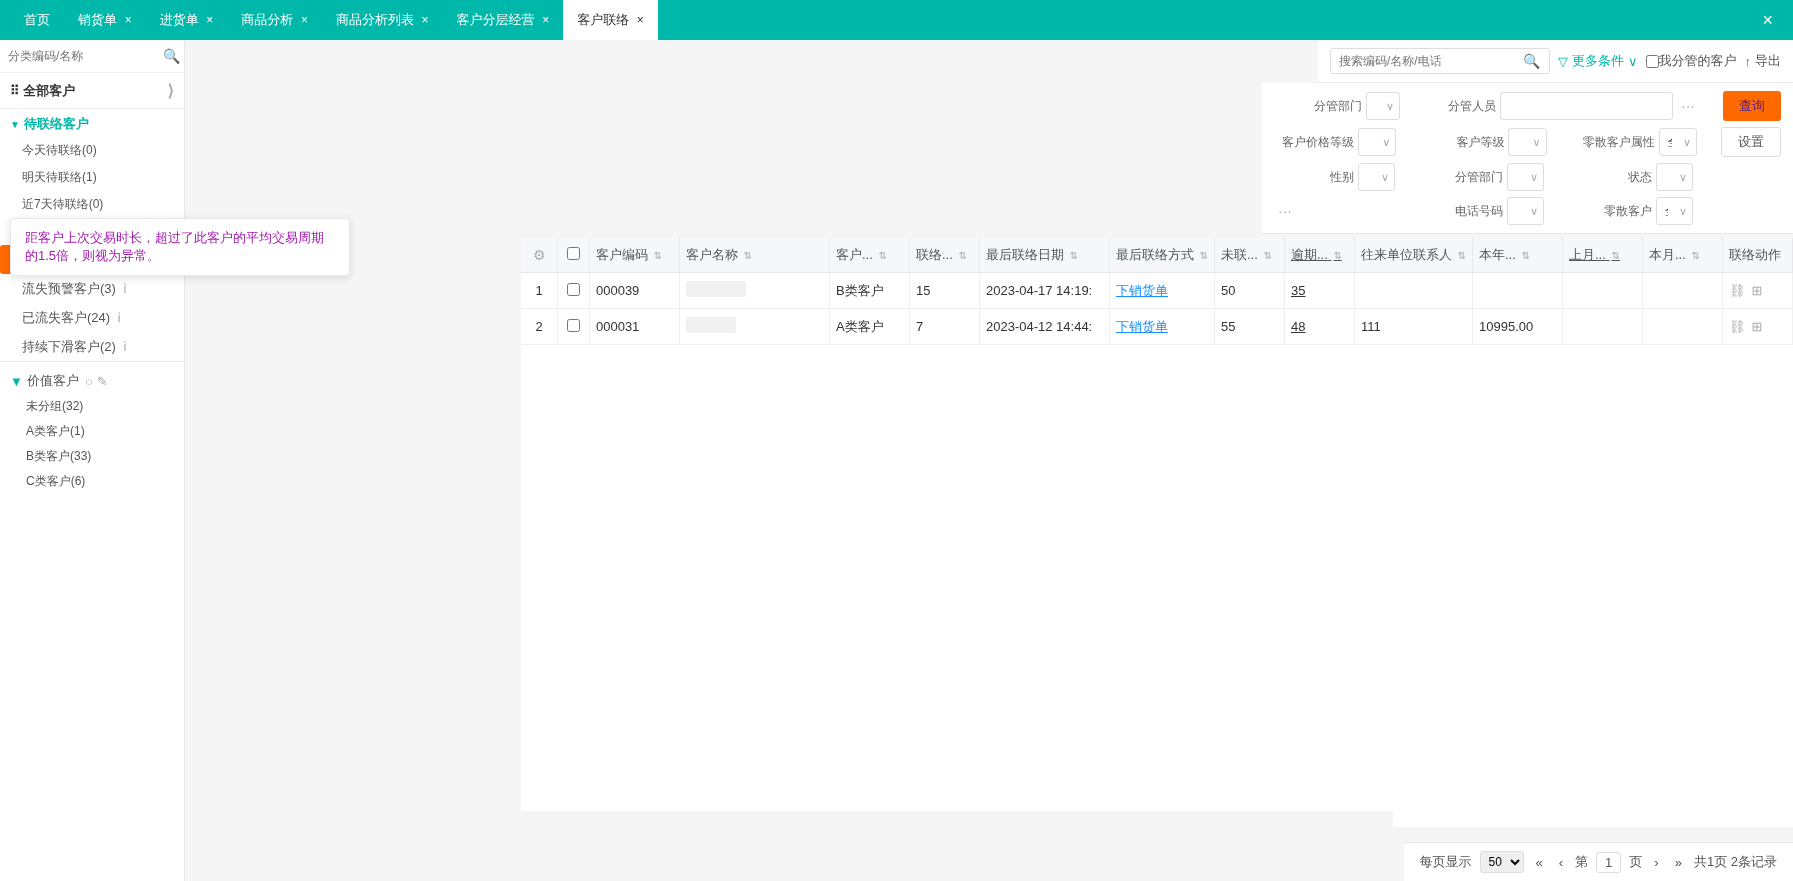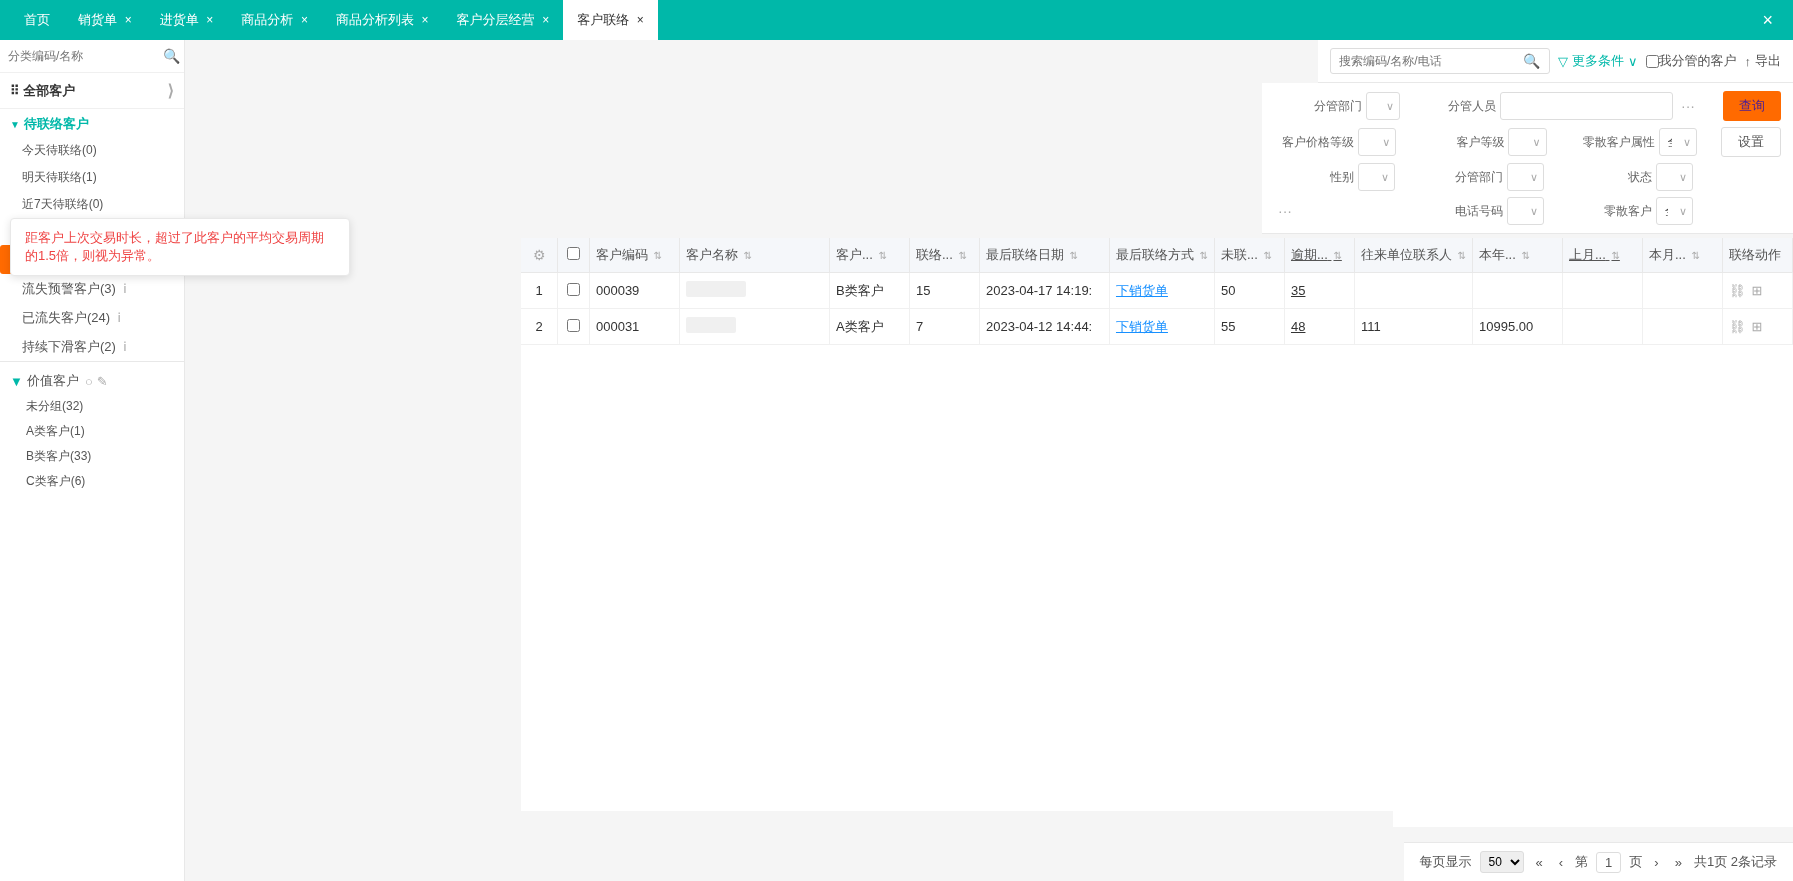--- a/index.html
+++ b/index.html
@@ -358,21 +358,21 @@
     }
 
     
     .tooltip-box {
       position: absolute;
       background: white;
       border: 1px solid #e8e8e8;
       border-radius: 4px;
       padding: 10px 14px;
       font-size: 12px;
-      color: #ef4444;
+      color: #a21caf;
       box-shadow: 0 2px 8px rgba(0,0,0,0.12);
       z-index: 100;
       max-width: 340px;
       left: 10px;
       top: 218px;
     }
 
     .scrollbar-area {
       background: white;
       padding: 4px 0;

